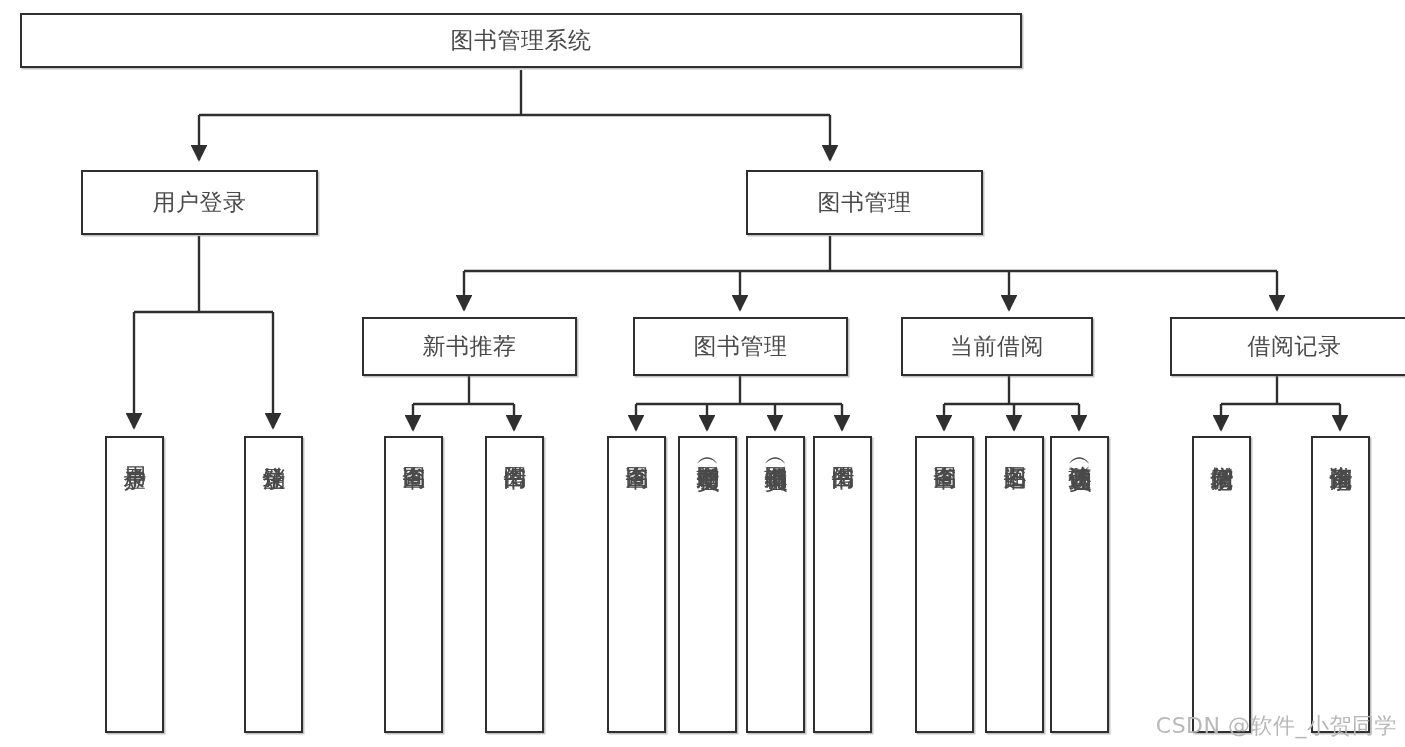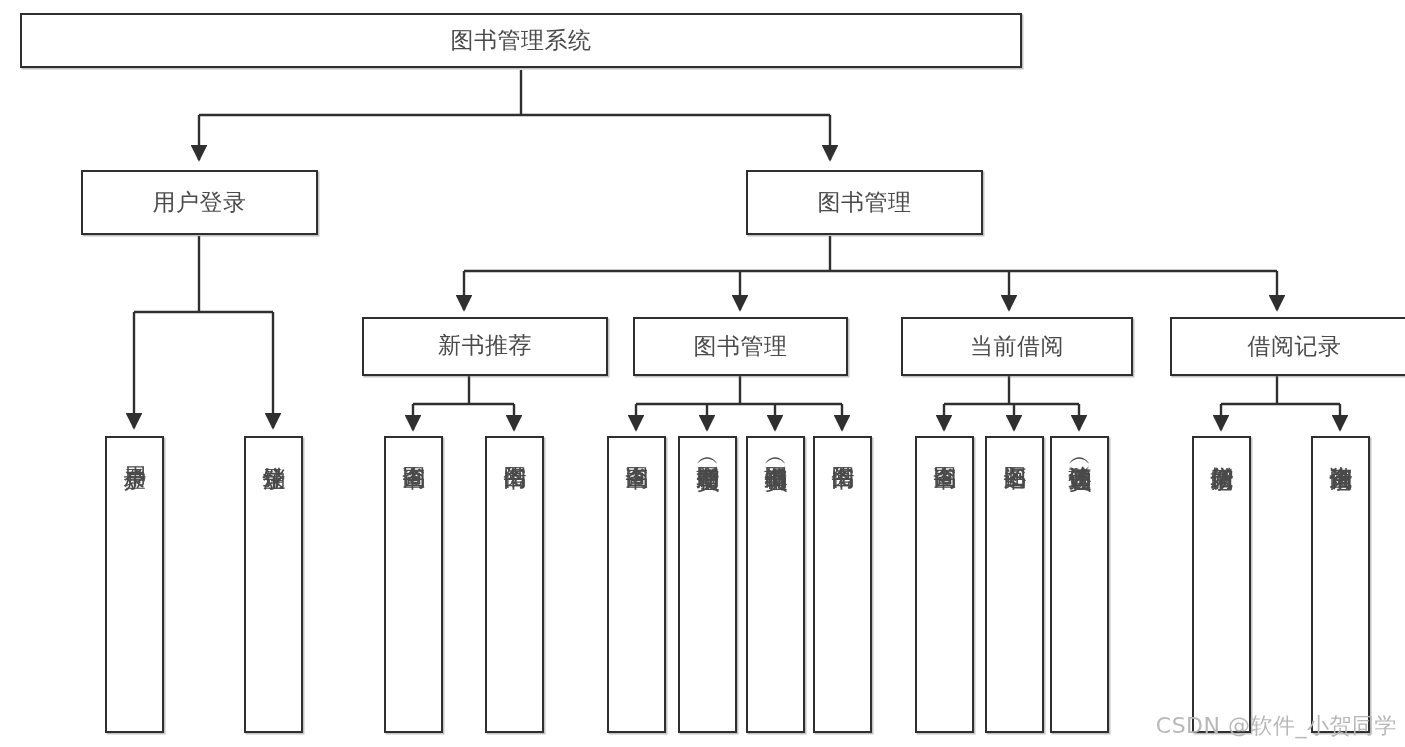--- a/index.html
+++ b/index.html
@@ -131,29 +131,29 @@
   </div>
 
   <div class="node horizontal" style="left:81px; top:170px; width:237px; height:65px;">
     <span class="node-label">用户登录</span>
   </div>
 
   <div class="node horizontal" style="left:746px; top:170px; width:237px; height:65px;">
     <span class="node-label">图书管理</span>
   </div>
 
-  <div class="node horizontal" style="left:362px; top:317px; width:246px; height:59px;font-family:Liberation Serif, serif;">
+  <div class="node horizontal" style="left:362px; top:317px; width:215px; height:59px;">
     <span class="node-label">新书推荐</span>
   </div>
 
   <div class="node horizontal" style="left:633px; top:317px; width:215px; height:59px;">
     <span class="node-label">图书管理</span>
   </div>
 
-  <div class="node horizontal" style="left:901px; top:317px; width:232px; height:59px;">
+  <div class="node horizontal" style="left:901px; top:317px; width:192px; height:59px;">
     <span class="node-label">当前借阅</span>
   </div>
 
   <div class="node horizontal" style="left:1170px; top:317px; width:249px; height:59px;">
     <span class="node-label">借阅记录</span>
   </div>
 
   <div class="node vertical" style="left:105px; top:436px; width:59px; height:297px;">
     <span class="node-label">用户登录</span>
   </div>

